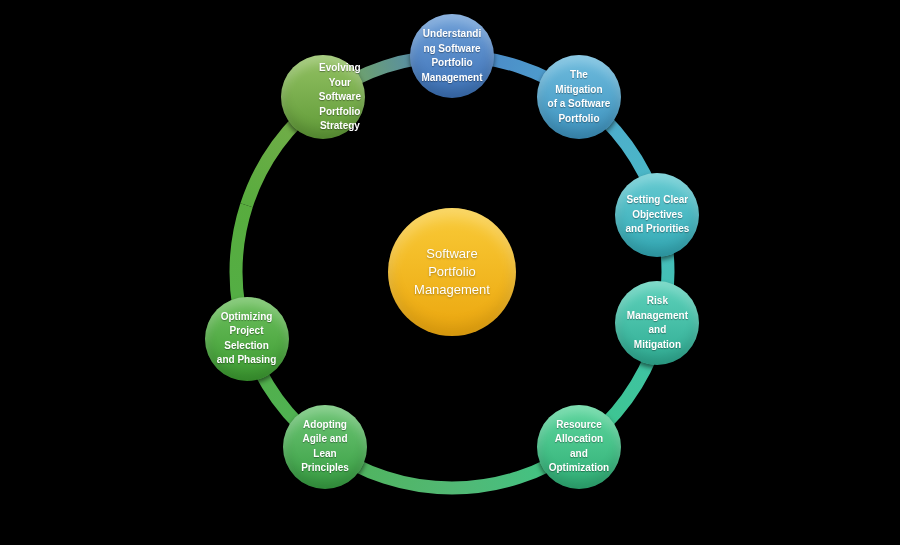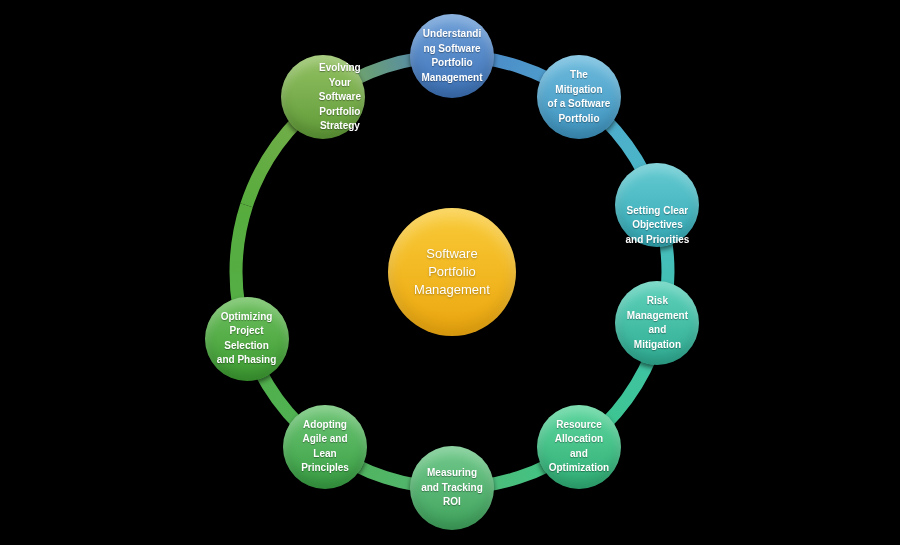--- a/index.html
+++ b/index.html
@@ -128,45 +128,40 @@
 Management</span>
   </div>
 
   <div class="node" style="left: 536.962px; top: 55.2523px; background: linear-gradient(rgb(111, 188, 222) 0%, rgb(61, 146, 190) 100%);">
     <span class="node-label">The
 Mitigation
 of a Software
 Portfolio</span>
   </div>
 
-  <div class="node" style="left: 615.428px; top: 163px; background: linear-gradient(rgb(102, 203, 210) 0%, rgb(50, 168, 180) 100%); align-items: flex-end;">
+  <div class="node" style="left: 615.428px; top: 173px; background: linear-gradient(rgb(102, 203, 210) 0%, rgb(50, 168, 180) 100%);">
     <span class="node-label">Setting Clear
 Objectives
 and Priorities</span>
   </div>
 
   <div class="node" style="left: 615.428px; top: 281px; background: linear-gradient(rgb(95, 210, 188) 0%, rgb(47, 172, 146) 100%);">
     <span class="node-label">Risk
 Management
 and
 Mitigation</span>
   </div>
 
   <div class="node" style="left: 536.962px; top: 404.748px; background: linear-gradient(rgb(94, 214, 158) 0%, rgb(47, 174, 117) 100%);">
     <span class="node-label">Resource
 Allocation
 and
 Optimization</span>
   </div>
 
-  <div class="node" style="left: 410px; top: 446px; background: linear-gradient(rgb(114, 201, 140) 0%, rgb(63, 163, 92) 100%);">
-    <span class="node-label">Measuring
-and Tracking
-ROI</span>
-  </div>
 
   <div class="node" style="left: 204.572px; top: 296.748px; background: linear-gradient(rgb(110, 192, 95) 0%, rgb(59, 154, 48) 100%);">
     <span class="node-label">Optimizing
 Project
 Selection
 and Phasing</span>
   </div>
 
   <div class="node" style="left: 283.038px; top: 404.748px; background: linear-gradient(rgb(110, 197, 117) 0%, rgb(55, 158, 66) 100%);">
     <span class="node-label">Adopting

